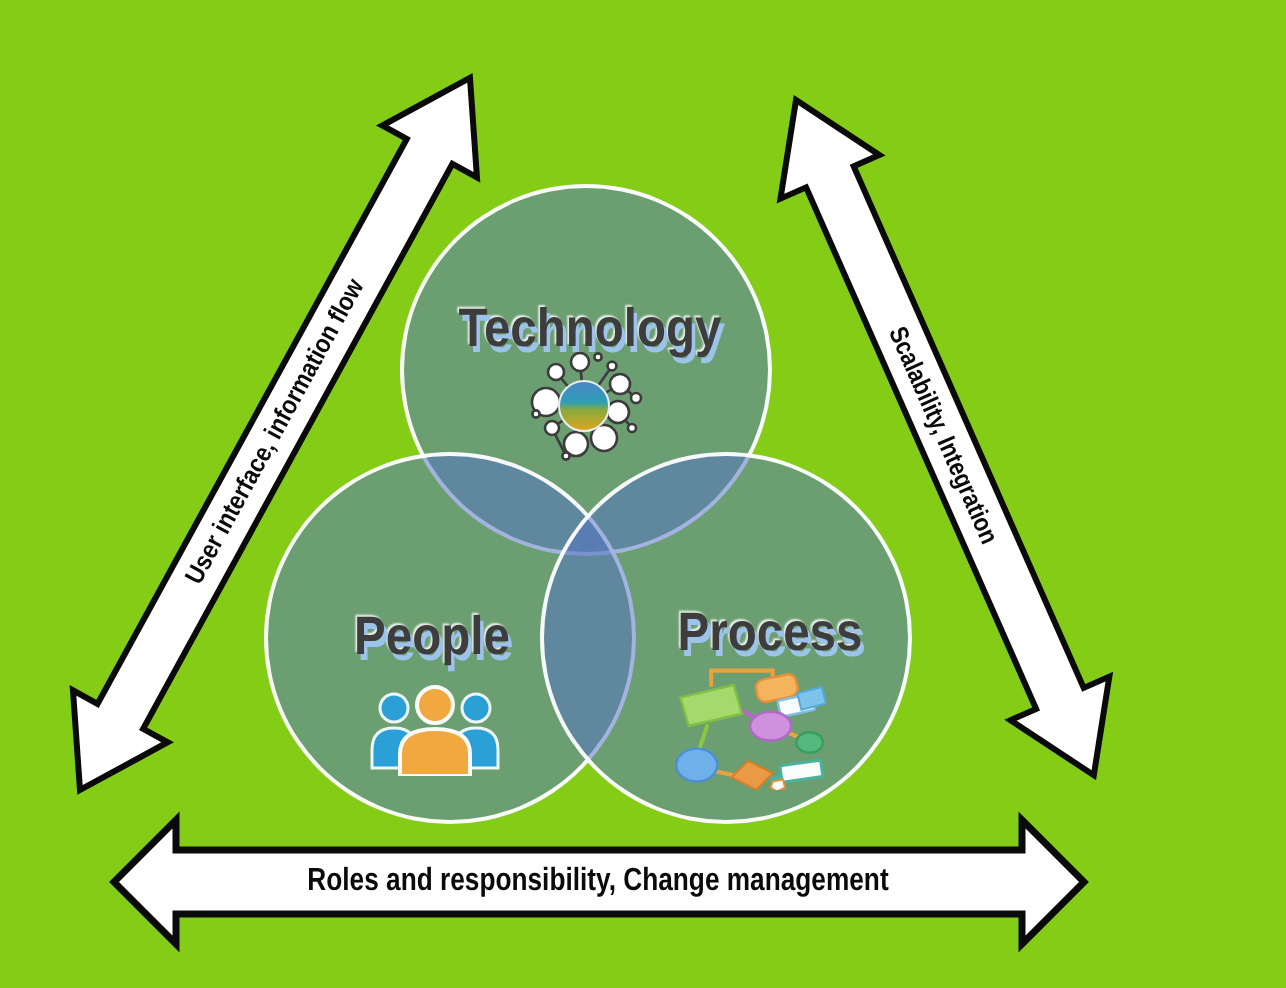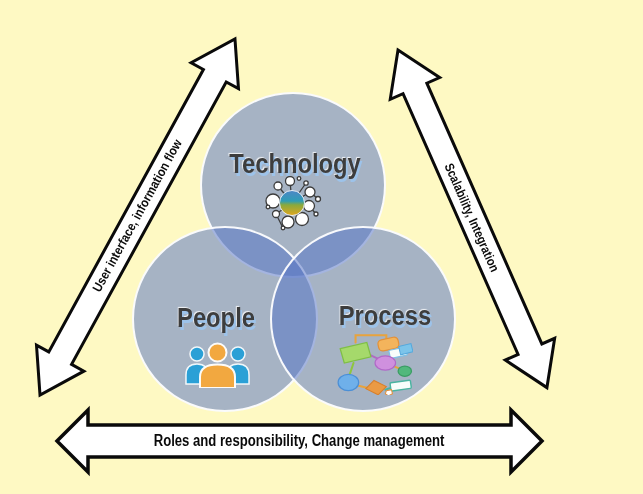--- a/index.html
+++ b/index.html
@@ -1,17 +1,17 @@
 <!DOCTYPE html>
 <html><head>
 <meta charset="utf-8">
 <style>
   html,body{margin:0;padding:0;background:#fff;}
   .stage{
-    position:relative;width:643px;height:494px;background:#fef9c3;overflow:hidden;
+    position:relative;width:643px;height:494px;background:#84cc16;overflow:hidden;
     font-family:"Liberation Sans","DejaVu Sans",sans-serif;
   }
   .arrows{position:absolute;left:0;top:0;width:643px;height:494px;z-index:1;}
   .arrow-shape{fill:#ffffff;stroke:#0a0a0a;stroke-width:3;stroke-linejoin:miter;}
   .arrow-shape.thick{stroke-width:3.5;}
 
   .circle{
     position:absolute;width:186px;height:186px;border-radius:50%;
     background:rgba(85,115,198,0.52);
     border:2px solid rgba(255,255,255,0.95);

